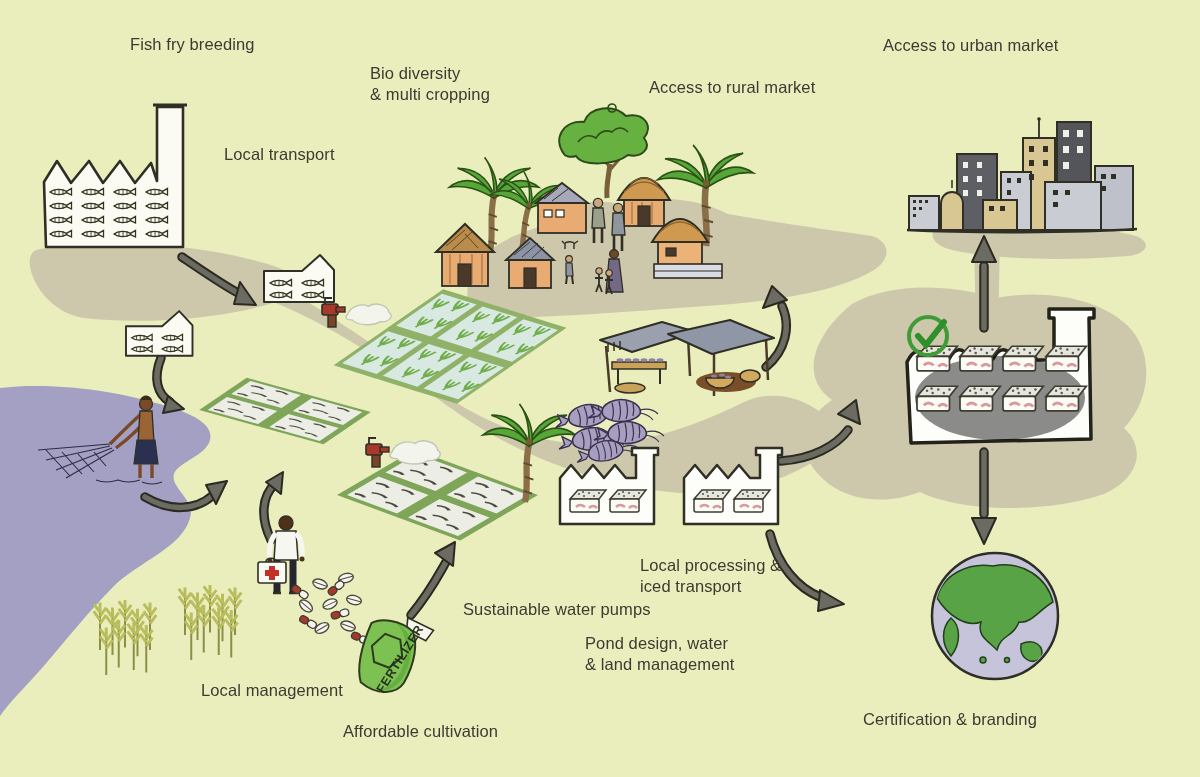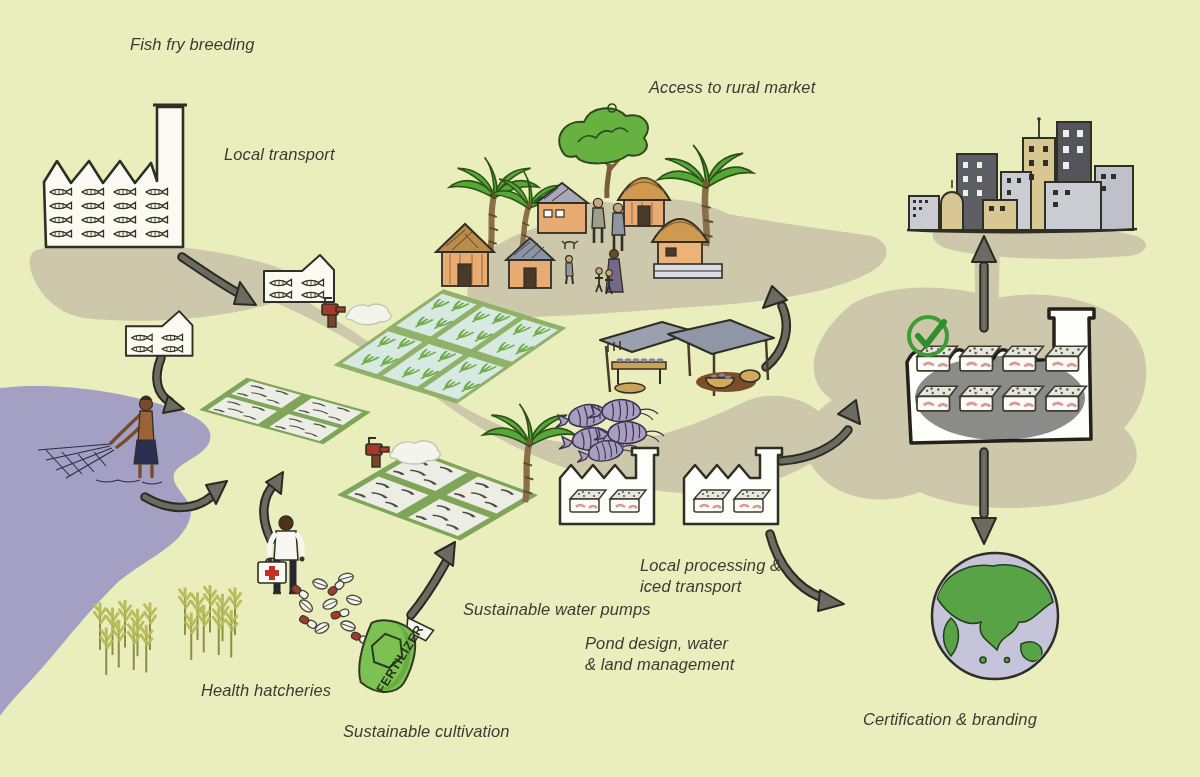--- a/index.html
+++ b/index.html
@@ -4,21 +4,21 @@
 <style>
   html,body{margin:0;padding:0;}
   .stage{
     position:relative;width:1200px;height:777px;overflow:hidden;
     background:#eaeebc;
     font-family:"Liberation Sans",sans-serif;
   }
   .stage svg{position:absolute;left:0;top:0;}
   .label{
     position:absolute;font-size:16.5px;color:#3b3b33;
-    white-space:pre-line;line-height:1.3;letter-spacing:.1px;font-style:italic;
+    white-space:pre-line;line-height:1.3;letter-spacing:.1px;
   }
   .ar-o{fill:none;stroke:#2a2a22;stroke-width:9.5;stroke-linecap:round;}
   .ar-i{fill:none;stroke:#6b6b61;stroke-width:5.5;stroke-linecap:round;}
   .ar-h{fill:#6b6b61;stroke:#2a2a22;stroke-width:2;stroke-linejoin:round;}
 </style>
 </head>
 <body>
 
 <div class="stage">
 
@@ -535,23 +535,26 @@
     <polygon points="40,-4 68,2 63,14 42,9" fill="#f6f6ee" stroke="#2f2f26" stroke-width="1.6"></polygon>
     <path d="M6,10 C2,34 2,56 10,70 C30,80 48,72 52,60 C58,38 56,18 48,8 C34,0 14,2 6,10 Z" fill="#7cc152" stroke="#2f3a20" stroke-width="2"></path>
     <path d="M30,4 C44,6 54,20 52,44 C50,62 42,72 28,74 C44,66 50,48 46,28 C43,14 37,8 30,4 Z" fill="#59a637" opacity="0.65"></path>
     <polygon points="12,32 22,17 38,19 44,35 34,49 18,47" fill="none" stroke="#2c3a20" stroke-width="2"></polygon>
   </g>
   <text transform="translate(383,694) rotate(-58)" font-family="Liberation Sans, sans-serif" font-size="12.5" font-weight="bold" fill="#26321c" letter-spacing="0.5">FERTILIZER</text>
 </svg>
 
 <div class="label" style="left:130px;top:34px">Fish fry breeding</div>
 <div class="label" style="left:224px;top:144px">Local transport</div>
+<div class="label" style="left:370px;top:63px">Bio diversity
+&amp; multi cropping</div>
 <div class="label" style="left:649px;top:77px">Access to rural market</div>
-<div class="label" style="left:201px;top:680px">Health hatcheries</div>
-<div class="label" style="left:343px;top:721px">Sustainable cultivation</div>
+<div class="label" style="left:883px;top:35px">Access to urban market</div>
+<div class="label" style="left:201px;top:680px">Local management</div>
+<div class="label" style="left:343px;top:721px">Affordable cultivation</div>
 <div class="label" style="left:463px;top:599px">Sustainable water pumps</div>
 <div class="label" style="left:640px;top:555px">Local processing &amp;
 iced transport</div>
 <div class="label" style="left:585px;top:633px">Pond design, water
 &amp; land management</div>
 <div class="label" style="left:863px;top:709px">Certification &amp; branding</div>
 
 </div>
 
 </body></html>

